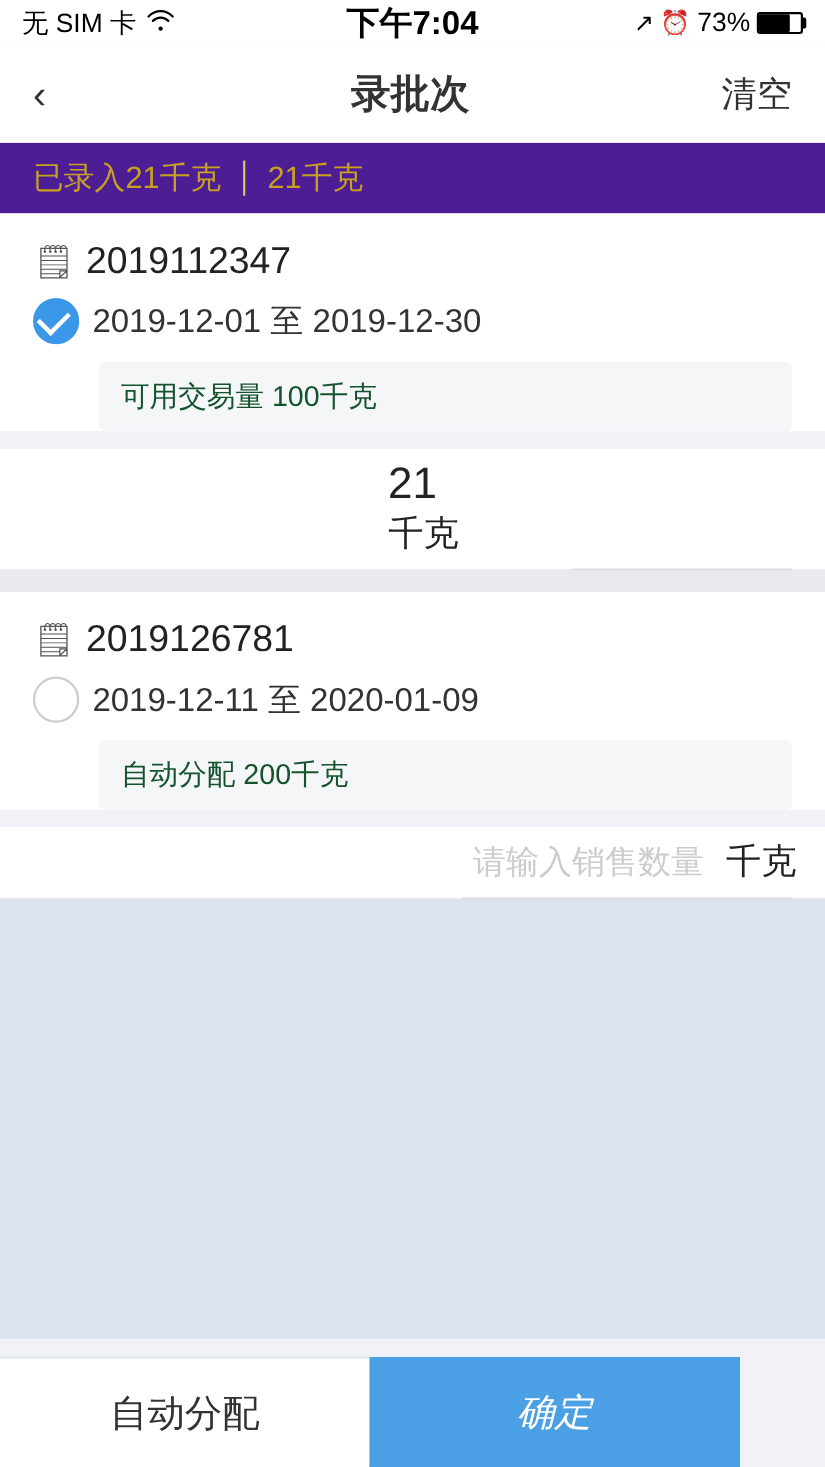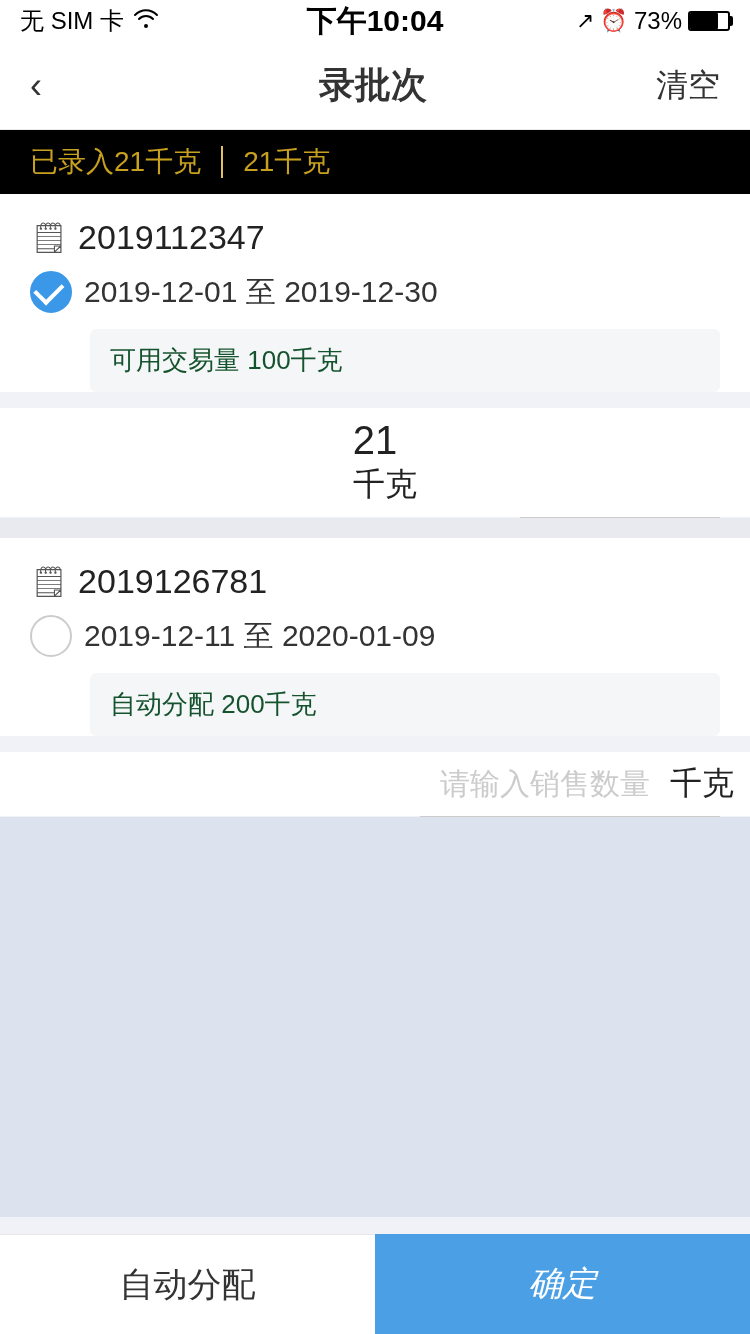--- a/index.html
+++ b/index.html
@@ -95,21 +95,21 @@
     .nav-clear {
       font-size: 32px;
       color: #333;
       cursor: pointer;
     }
 
     
     .info-banner {
       width: 750px;
       height: 64px;
-      background: #000000;
+      background: #4c1d95;
       display: flex;
       align-items: center;
       padding: 0 30px;
       gap: 20px;
     }
     .info-text {
       font-size: 28px;
       color: #c8a020;
     }
     .info-divider {
@@ -218,21 +218,21 @@
     .section-separator {
       height: 20px;
       background: #e8eaf0;
     }
 
     
     .input-row {
       display: flex;
       align-items: center;
       justify-content: flex-end;
-      padding: 10px 16px;
+      padding: 10px 26px;
       background: #fff;
     }
     .input-placeholder {
       font-size: 30px;
       color: #ccc;
       flex: 1;
       text-align: right;
     }
     .input-unit {
       font-size: 32px;
@@ -248,21 +248,21 @@
 
     
     .empty-area {
       flex: 1;
       background: #dce3ef;
       min-height: 400px;
     }
 
     
     .bottom-bar {
-      width: 750px;
+      width: 672px;
       height: 100px;
       display: flex;
       position: fixed;
       bottom: 0;
       left: 0;
     }
     .btn-auto {
       flex: 1;
       background: #fff;
       font-size: 34px;
@@ -299,21 +299,21 @@
     <span>无 SIM 卡</span>
 
     <span>
       <svg width="28" height="22" viewBox="0 0 28 22" fill="none">
         <path d="M14 17a2 2 0 1 1 0 4 2 2 0 0 1 0-4z" fill="#000"></path>
         <path d="M7 12c1.9-1.9 4.4-3 7-3s5.1 1.1 7 3" stroke="#000" stroke-width="2" fill="none" stroke-linecap="round"></path>
         <path d="M3 8c3-3 7-4.8 11-4.8s8 1.8 11 4.8" stroke="#000" stroke-width="2" fill="none" stroke-linecap="round"></path>
       </svg>
     </span>
   </div>
-  <div class="status-center">下午10:04</div>
+  <div class="status-center">下午7:04</div>
   <div class="status-right">
     <span style="font-size:22px;">↗</span>
     <span style="font-size:22px;">⏰</span>
     <span>73%</span>
     <div class="battery-bar">
       <div class="battery-fill"></div>
     </div>
   </div>
 </div>
 

